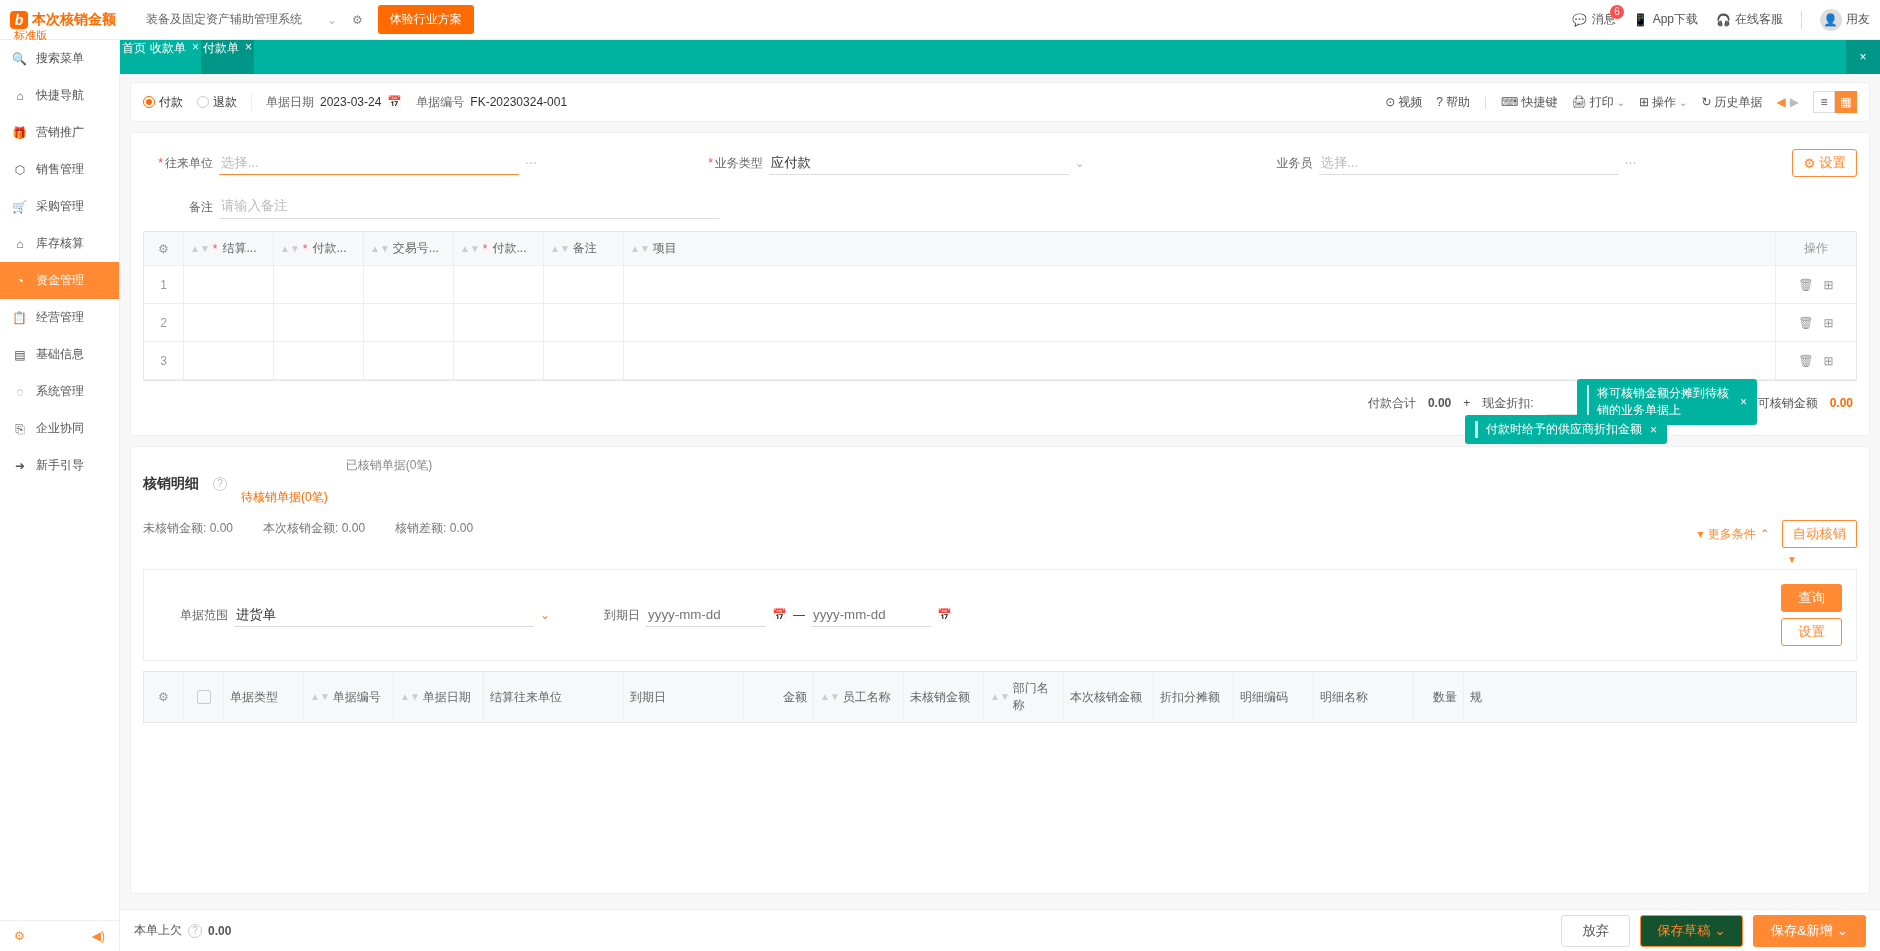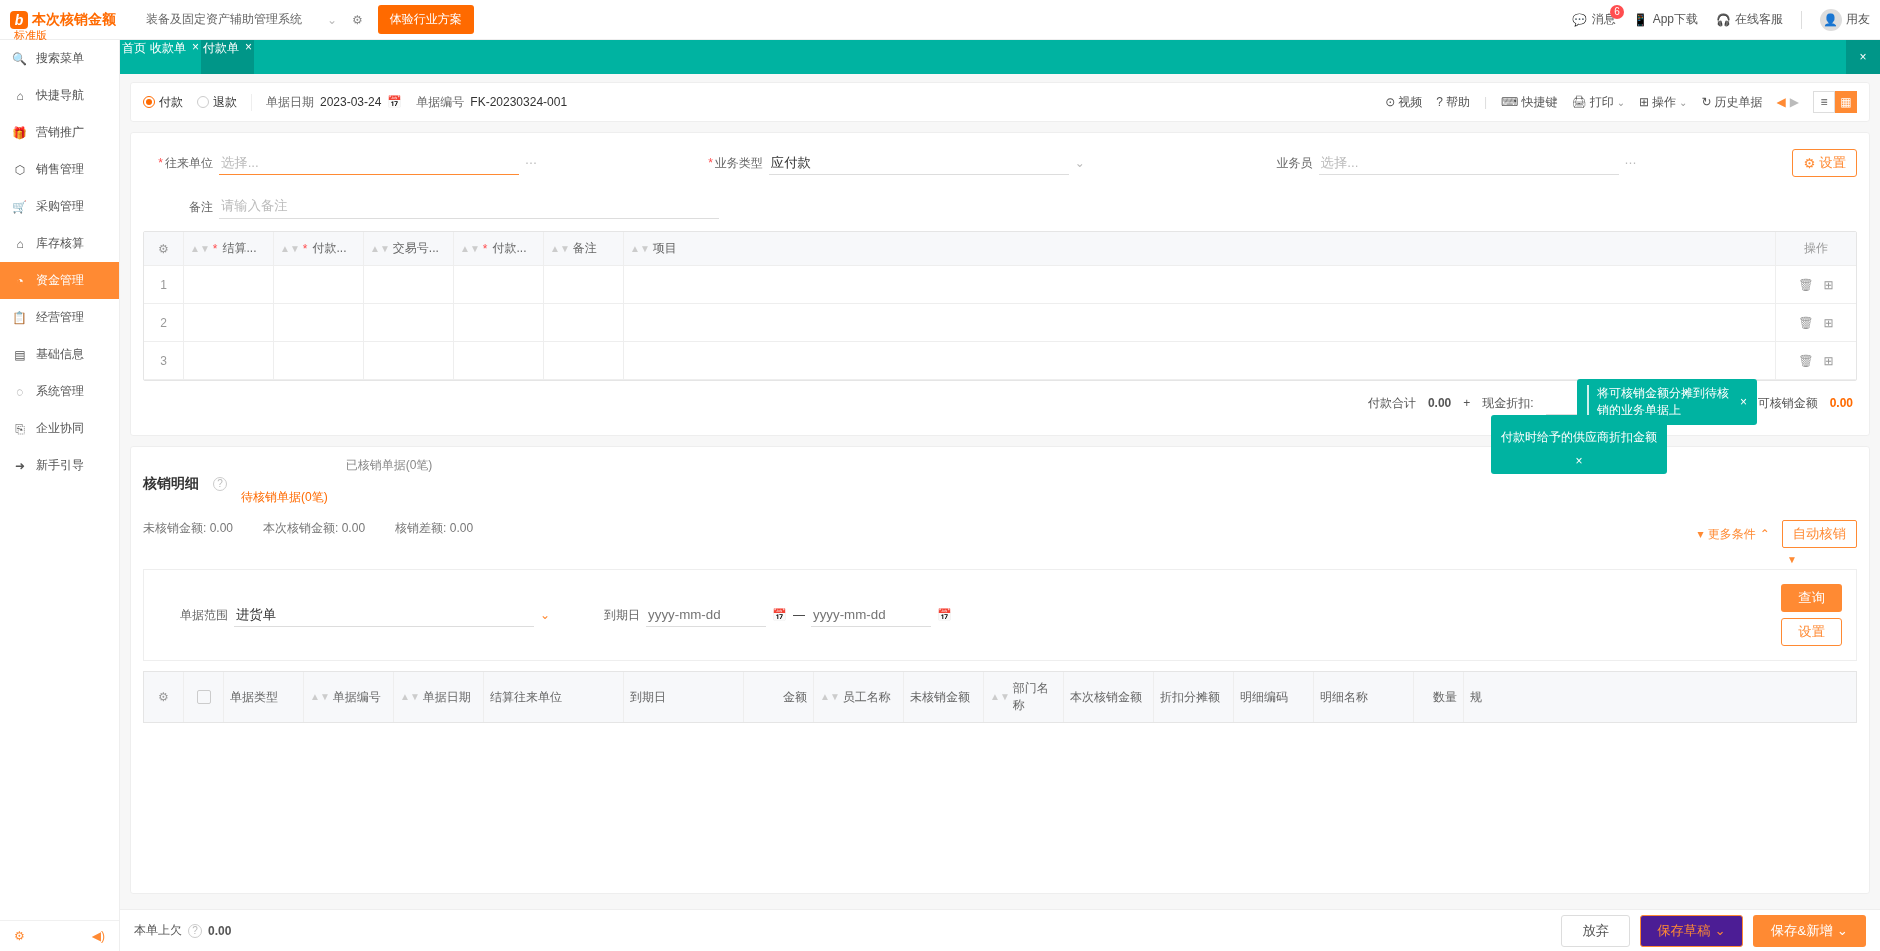--- a/index.html
+++ b/index.html
@@ -92,21 +92,21 @@
 .grid-row .gc { height: 38px; }
 
 
 .totals { display: flex; justify-content: flex-end; align-items: center; gap: 12px; padding: 10px 4px; color: #555; position: relative; }
 .totals .val { font-weight: bold; }
 .totals .orange { color: #ff6a00; }
 .tip-bubble { position: absolute; background: #00b3a1; color: #fff; padding: 6px 10px; border-radius: 3px; font-size: 12px; display: flex; align-items: center; gap: 8px; }
 .tip-bubble .bar { width: 3px; align-self: stretch; background: #fff; opacity: .8; }
 .tip-bubble .tx { font-size: 12px; cursor: pointer; }
 .tip1 { right: 100px; top: -2px; width: 180px; }
-.tip2 { right: 190px; top: 34px; flex-direction: column; }
+.tip2 { right: 190px; top: 34px; }
 
 
 .sec-title-row { display: flex; align-items: center; gap: 14px; margin-bottom: 10px; }
 .sec-title { font-size: 14px; font-weight: bold; }
 .help-q { color: #bbb; border: 1px solid #ccc; border-radius: 50%; width: 14px; height: 14px; display: inline-flex; align-items: center; justify-content: center; font-size: 10px; }
 .sub-tabs { display: flex; gap: 18px; }
 .sub-tab { color: #888; cursor: pointer; padding-bottom: 4px; }
 .sub-tab.active { color: #ff6a00; margin-top: 32px; }
 .stats-row { display: flex; gap: 30px; color: #777; margin-bottom: 10px; }
 .filter-actions { display: flex; align-items: center; gap: 12px; margin-left: auto; }
@@ -141,21 +141,21 @@
 .g2c.w13 { width: 100px; }
 .g2c.w14 { width: 50px; }
 .g2c.w15 { width: 30px; border-right: none; }
 .checkbox { width: 14px; height: 14px; border: 1px solid #ccc; border-radius: 2px; }
 
 
 .bottom-bar { position: fixed; bottom: 0; left: 120px; right: 0; height: 42px; background: #fff; border-top: 1px solid #eee; display: flex; align-items: center; padding: 0 14px; }
 .bottom-bar .bl { color: #555; display: flex; align-items: center; gap: 6px; }
 .bottom-bar .actions { margin-left: auto; display: flex; gap: 10px; align-items: center; }
 .btn-plain { background: #fff; border: 1px solid #ddd; color: #555; padding: 6px 20px; border-radius: 3px; cursor: pointer; }
-.btn-draft { border: 1px solid #ff8a33; color: #ff8a33; background: #4c1d95; padding: 6px 16px; border-radius: 3px; cursor: pointer; display: flex; align-items: center; gap: 4px; }
+.btn-draft { border: 1px solid #ff8a33; color: #ff8a33; background: #14532d; padding: 6px 16px; border-radius: 3px; cursor: pointer; display: flex; align-items: center; gap: 4px; }
 .btn-primary { background: #ff8a33; color: #fff; border: none; padding: 7px 18px; border-radius: 3px; cursor: pointer; display: flex; align-items: center; gap: 4px; }
 </style>
 </head>
 <body>
 
 <div class="top-header">
   <div class="logo">
     <span class="logo-icon">b</span>
     <span>本次核销金额</span>
   </div>

